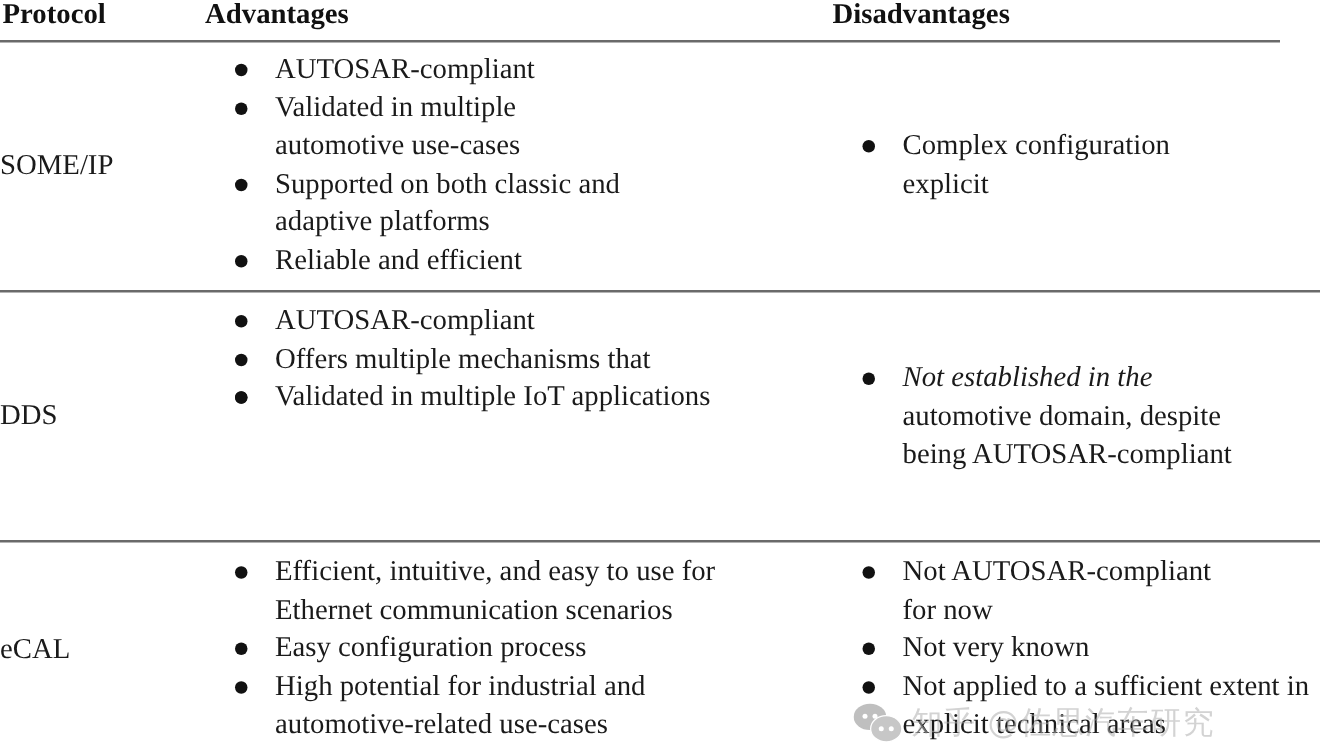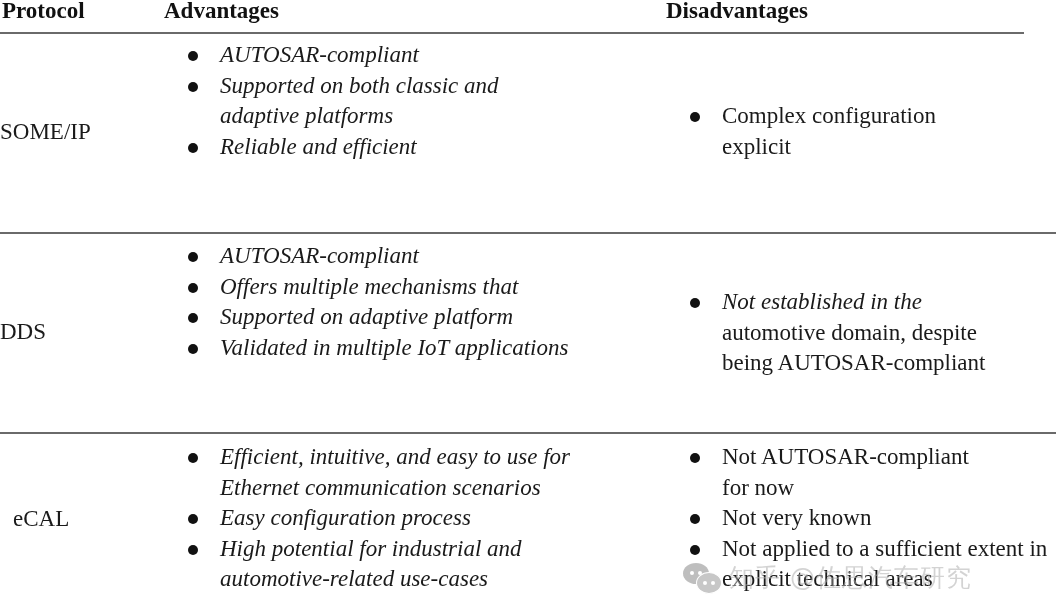--- a/index.html
+++ b/index.html
@@ -68,21 +68,21 @@
     }
     .list li .bullet {
       position: absolute;
       left: 24px;
       top: 11px;
       width: 10px;
       height: 10px;
       border-radius: 50%;
       background: #111;
     }
-    .adv { left: 164px; font-style: italic; }
+    .adv { left: 164px; }
     .dis { left: 666px; }
 
     .watermark {
       position: absolute;
       left: 683px;
       top: 533px;
       height: 32px;
       display: flex;
       align-items: center;
       gap: 6px;
@@ -128,20 +128,25 @@
 
   <div class="row sep" style="top:34px; height:198px;">
     <div class="proto" style="top:83px;text-align:right;">SOME/IP</div>
     <ul class="list adv" style="top:6px;">
         <li>
           <span class="bullet"></span>
           <span style="display: block;">AUTOSAR-compliant</span>
         </li>
         <li>
           <span class="bullet"></span>
+          <span style="display: block;">Validated in multiple</span>
+          <span style="display: block;">automotive use-cases</span>
+        </li>
+        <li>
+          <span class="bullet"></span>
           <span style="display: block;">Supported on both classic and</span>
           <span style="display: block;">adaptive platforms</span>
         </li>
         <li>
           <span class="bullet"></span>
           <span style="display: block;">Reliable and efficient</span>
         </li>
       </ul>
     <ul class="list dis" style="top:67px;">
         <li>
@@ -158,39 +163,38 @@
         <li>
           <span class="bullet"></span>
           <span style="display: block;">AUTOSAR-compliant</span>
         </li>
         <li>
           <span class="bullet"></span>
           <span style="display: block;">Offers multiple mechanisms that</span>
         </li>
         <li>
           <span class="bullet"></span>
-          <span style="display: block;">Supported on adaptive platform</span>
         </li>
         <li>
           <span class="bullet"></span>
           <span style="display: block;">Validated in multiple IoT applications</span>
         </li>
       </ul>
     <ul class="list dis" style="top:53px;">
         <li>
           <span class="bullet"></span>
           <span style="display: block; font-style: italic;">Not established in the</span>
           <span style="display: block;">automotive domain, despite</span>
           <span style="display: block;">being AUTOSAR-compliant</span>
         </li>
       </ul>
   </div>
 
   <div class="row" style="top:434px; height:161px;">
-    <div class="proto" style="top:70px;padding-left:13px;">eCAL</div>
+    <div class="proto" style="top:70px;">eCAL</div>
     <ul class="list adv" style="top:8px;">
         <li>
           <span class="bullet"></span>
           <span style="display: block;">Efficient, intuitive, and easy to use for</span>
           <span style="display: block;">Ethernet communication scenarios</span>
         </li>
         <li>
           <span class="bullet"></span>
           <span style="display: block;">Easy configuration process</span>
         </li>

